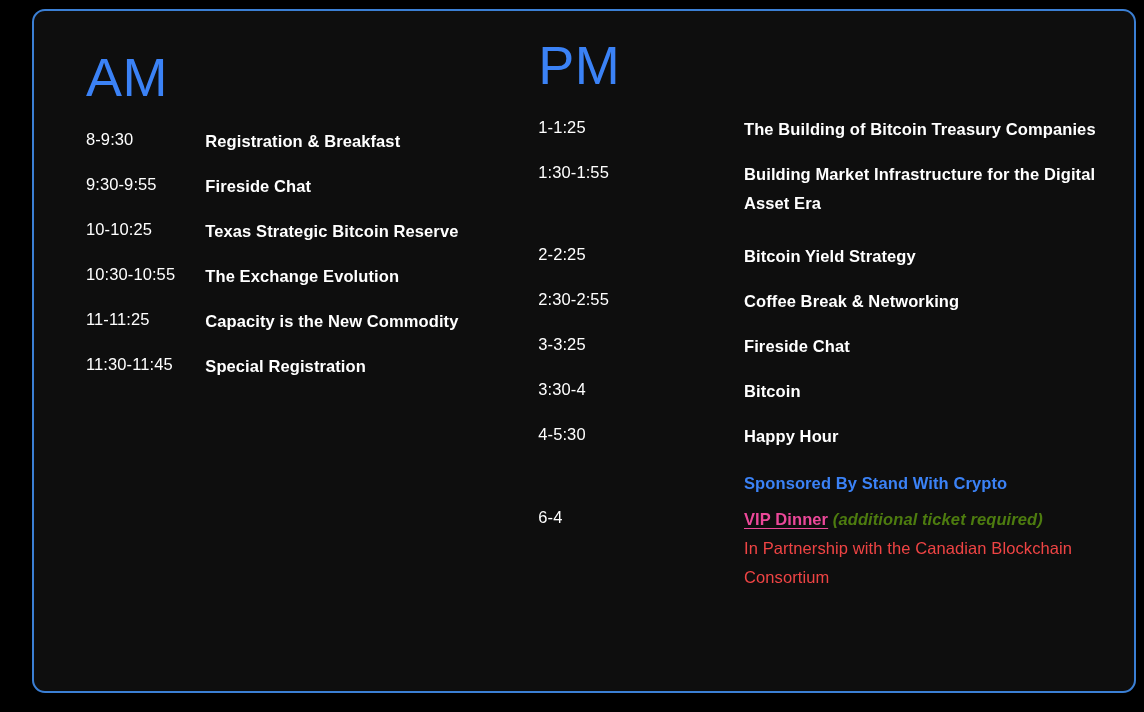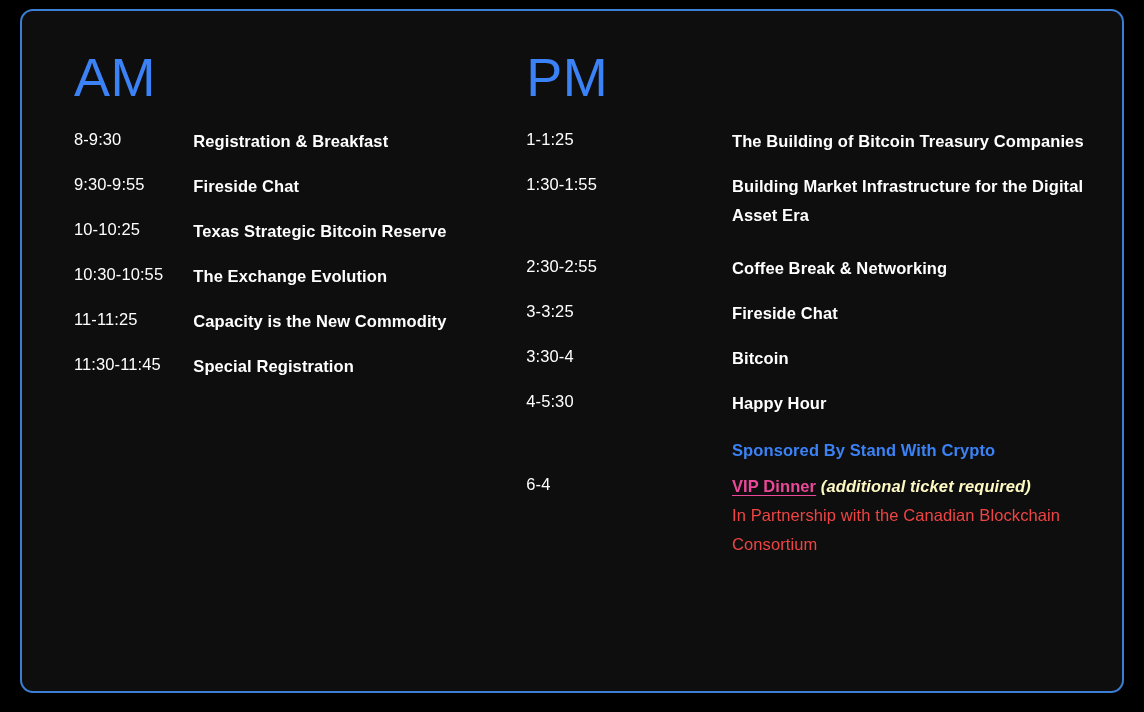--- a/index.html
+++ b/index.html
@@ -11,21 +11,21 @@
   body {
     width: 1144px;
     height: 712px;
     overflow: hidden;
     font-family: "Liberation Sans", "DejaVu Sans", sans-serif;
     -webkit-font-smoothing: antialiased;
   }
 
   #agenda-card {
     position: absolute;
-    left: 20px;
+    left: 32px;
     top: 9px;
     width: 1104px;
     height: 684px;
     box-sizing: border-box;
     border: 2px solid #3b7fd4;
     border-radius: 13px;
     background: #0e0e0e;
     overflow: hidden;
   }
 
@@ -37,21 +37,21 @@
     bottom: 0;
     display: flex;
     flex-direction: row;
   }
 
   .col {
     position: relative;
     box-sizing: border-box;
   }
   .col-am { width: 503px; padding: 37px 0 0 52px; }
-  .col-pm { width: 601px; padding: 37px 0 0 3px; }
+  .col-pm { width: 601px; padding: 25px 0 0 3px; }
 
   .col-header {
     color: #3b82f6;
     font-size: 54px;
     line-height: 58px;
     font-weight: 300;
     letter-spacing: 0.5px;
     margin: 0 0 17px 0;
     height: 62px;
   }
@@ -110,21 +110,21 @@
 
   .vip-name {
     font-weight: 700;
     color: #ec4899;
     text-decoration: underline;
     text-underline-offset: 3px;
   }
   .vip-paren {
     font-weight: 700;
     font-style: italic;
-    color: #fef9c3;
+    color: #4d7c0f;
   }
   .vip-partner {
     display: block;
     color: #ef4444;
     font-weight: 500;
     max-width: 392px;
   }
   .row-vip { margin-bottom: 0; }
   .row-vip .title { line-height: 29px; }
 </style>
@@ -169,20 +169,24 @@
       <div class="col-header">PM</div>
 
       <div class="schedule">
         <div class="row">
           <div class="time">1-1:25</div>
           <div class="title">The Building of Bitcoin Treasury Companies</div>
         </div>
         <div class="row gap-after">
           <div class="time">1:30-1:55</div>
           <div class="title">Building Market Infrastructure for the Digital Asset Era</div>
+        </div>
+        <div class="row">
+          <div class="time">2-2:25</div>
+          <div class="title">Bitcoin Yield Strategy</div>
         </div>
         <div class="row">
           <div class="time">2:30-2:55</div>
           <div class="title">Coffee Break &amp; Networking</div>
         </div>
         <div class="row">
           <div class="time">3-3:25</div>
           <div class="title">Fireside Chat</div>
         </div>
         <div class="row">

